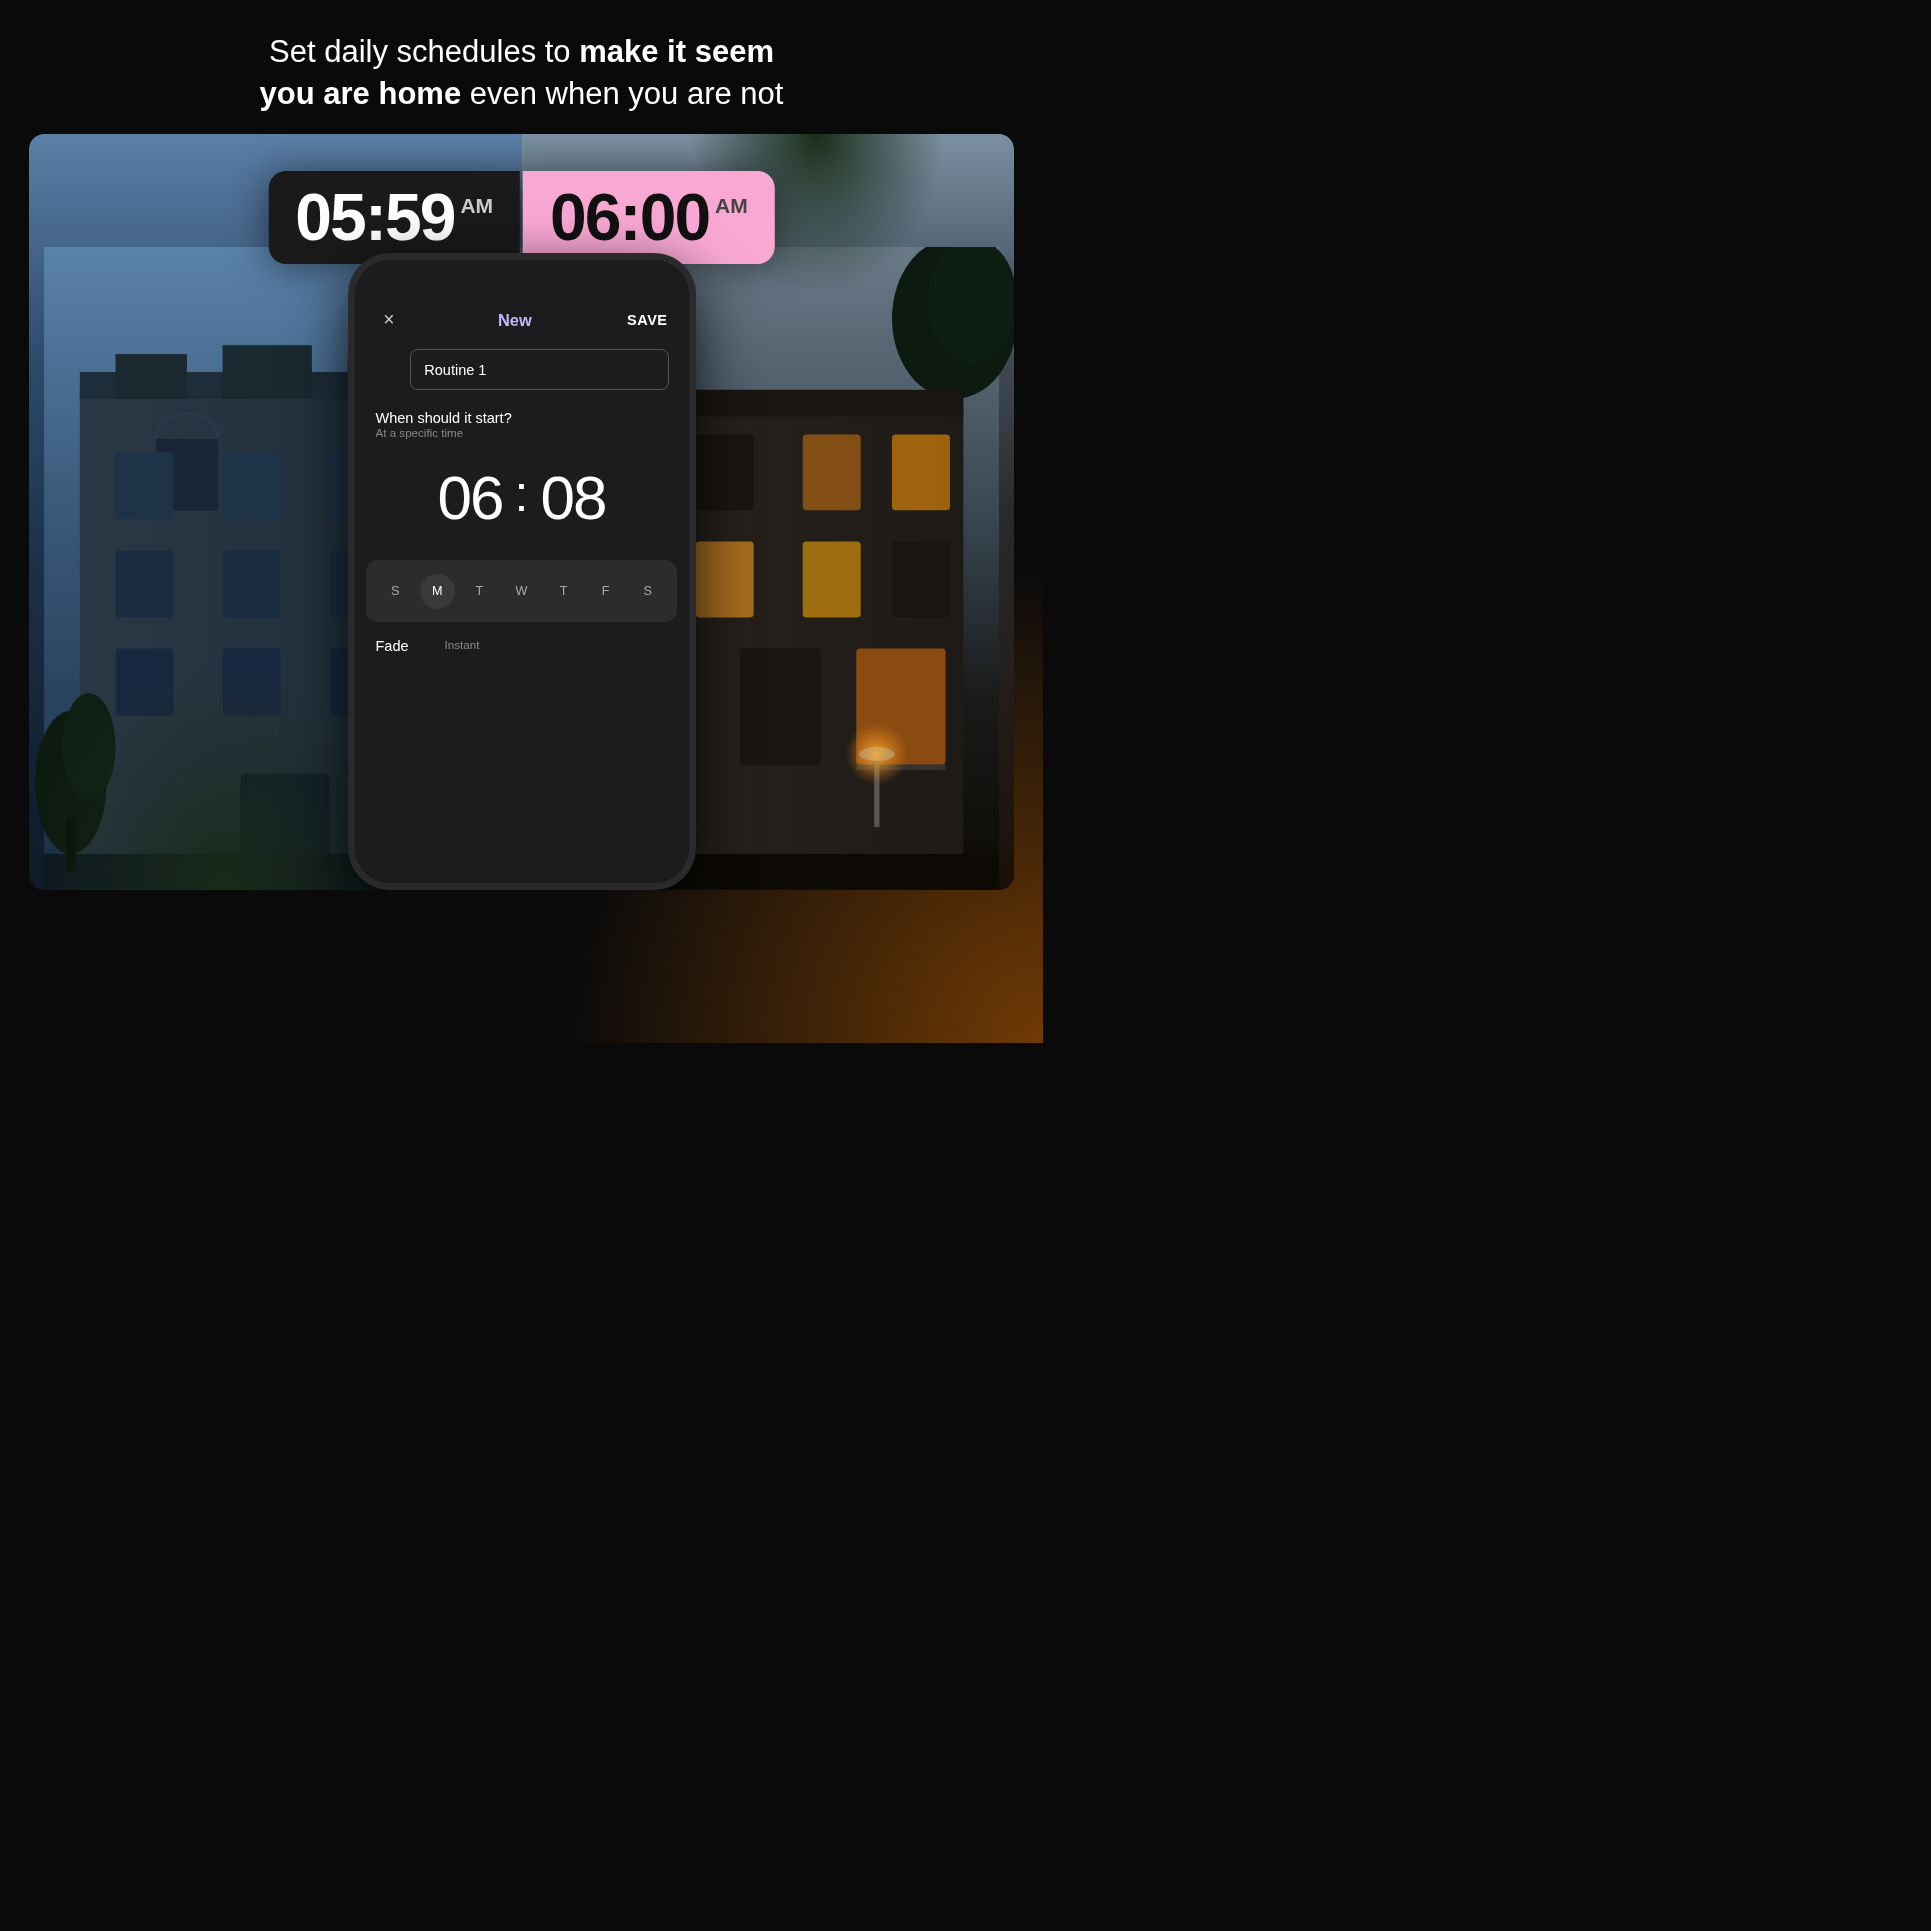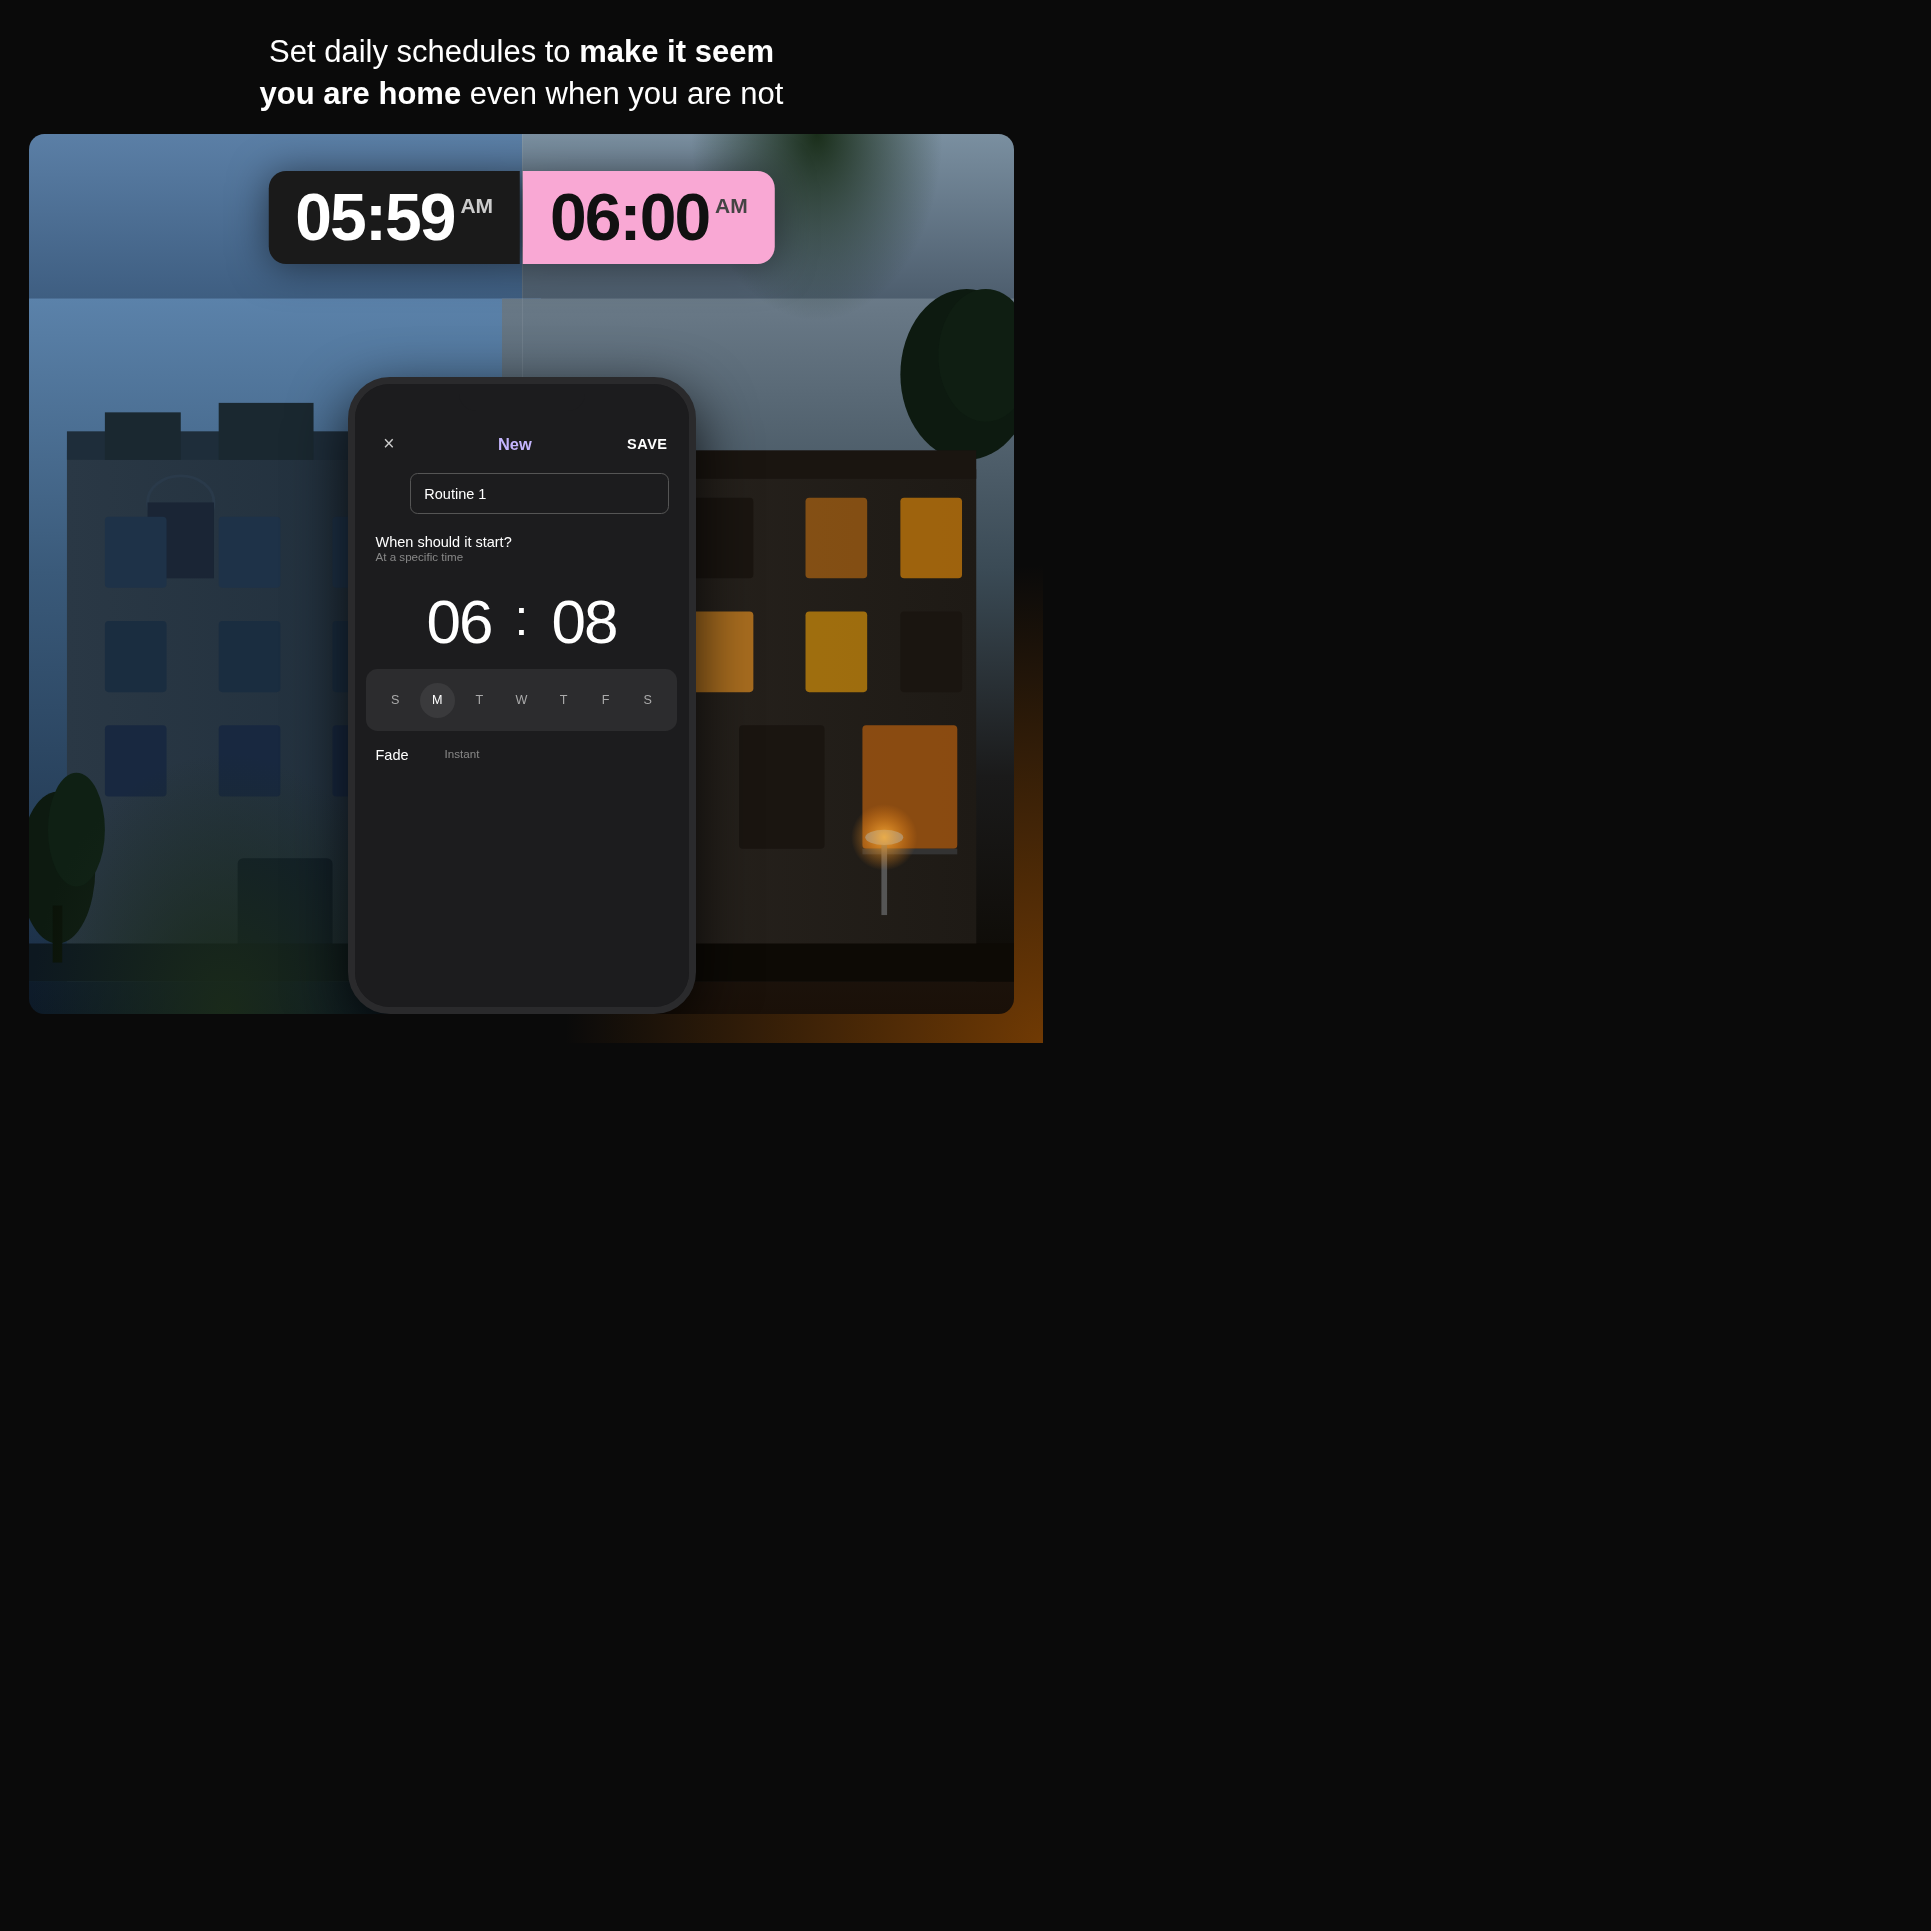--- a/index.html
+++ b/index.html
@@ -38,21 +38,21 @@
     }
 
     .headline strong {
       font-weight: 800;
     }
 
     
     .image-area {
       position: relative;
       margin: 0 29px;
-      height: 880px;
+      height: 756px;
       border-radius: 15.4px;
       overflow: hidden;
       z-index: 5;
     }
 
     
     .bg-left {
       position: absolute;
       left: 0;
       top: 0;
@@ -263,22 +263,22 @@
     .schedule-sub {
       color: #888;
       font-size: 11.6px;
     }
 
     
     .time-picker {
       display: flex;
       justify-content: center;
       align-items: center;
-      gap: 23px;
-      padding: 23px 0 14px;
+      gap: 12px;
+      padding: 23px 0 29px;
     }
 
     .time-picker-num {
       color: #fff;
       font-size: 62px;
       font-weight: 300;
       letter-spacing: -1.9px;
       line-height: 1;
     }
 

